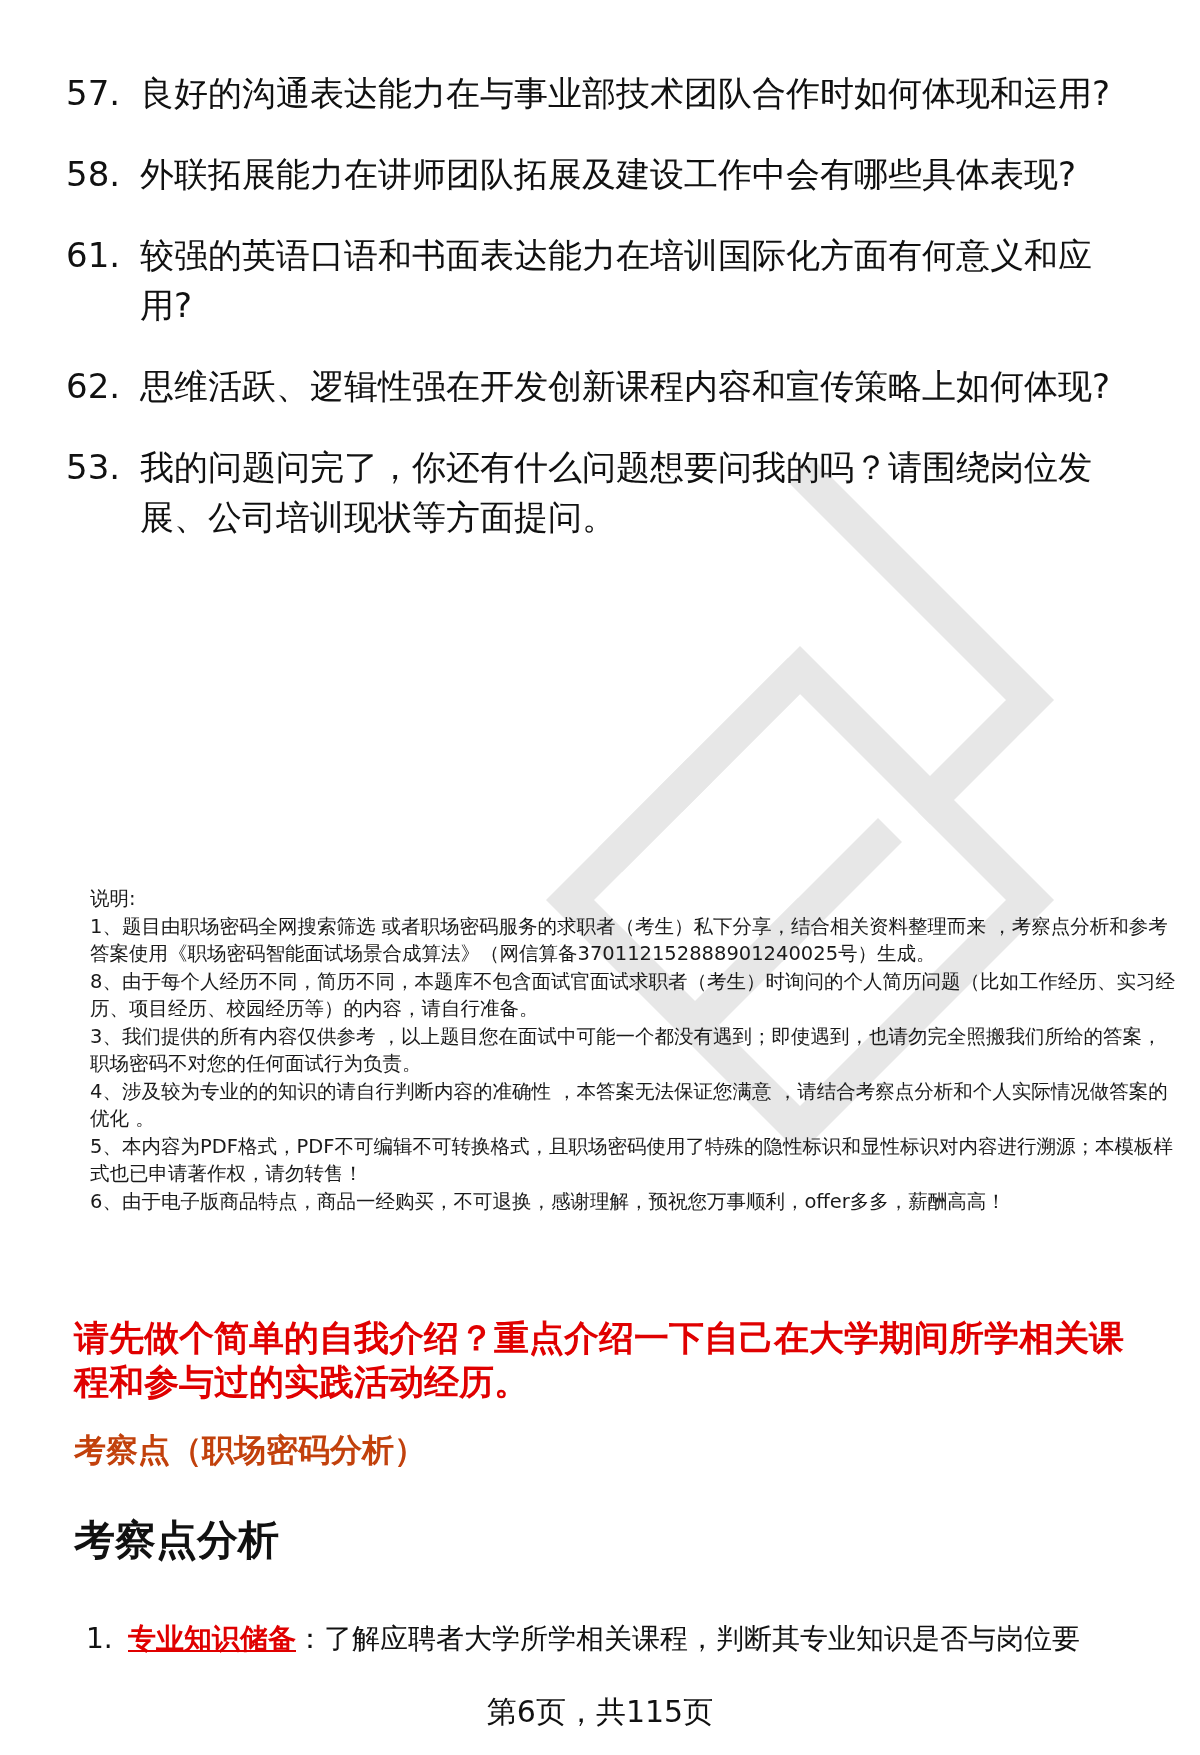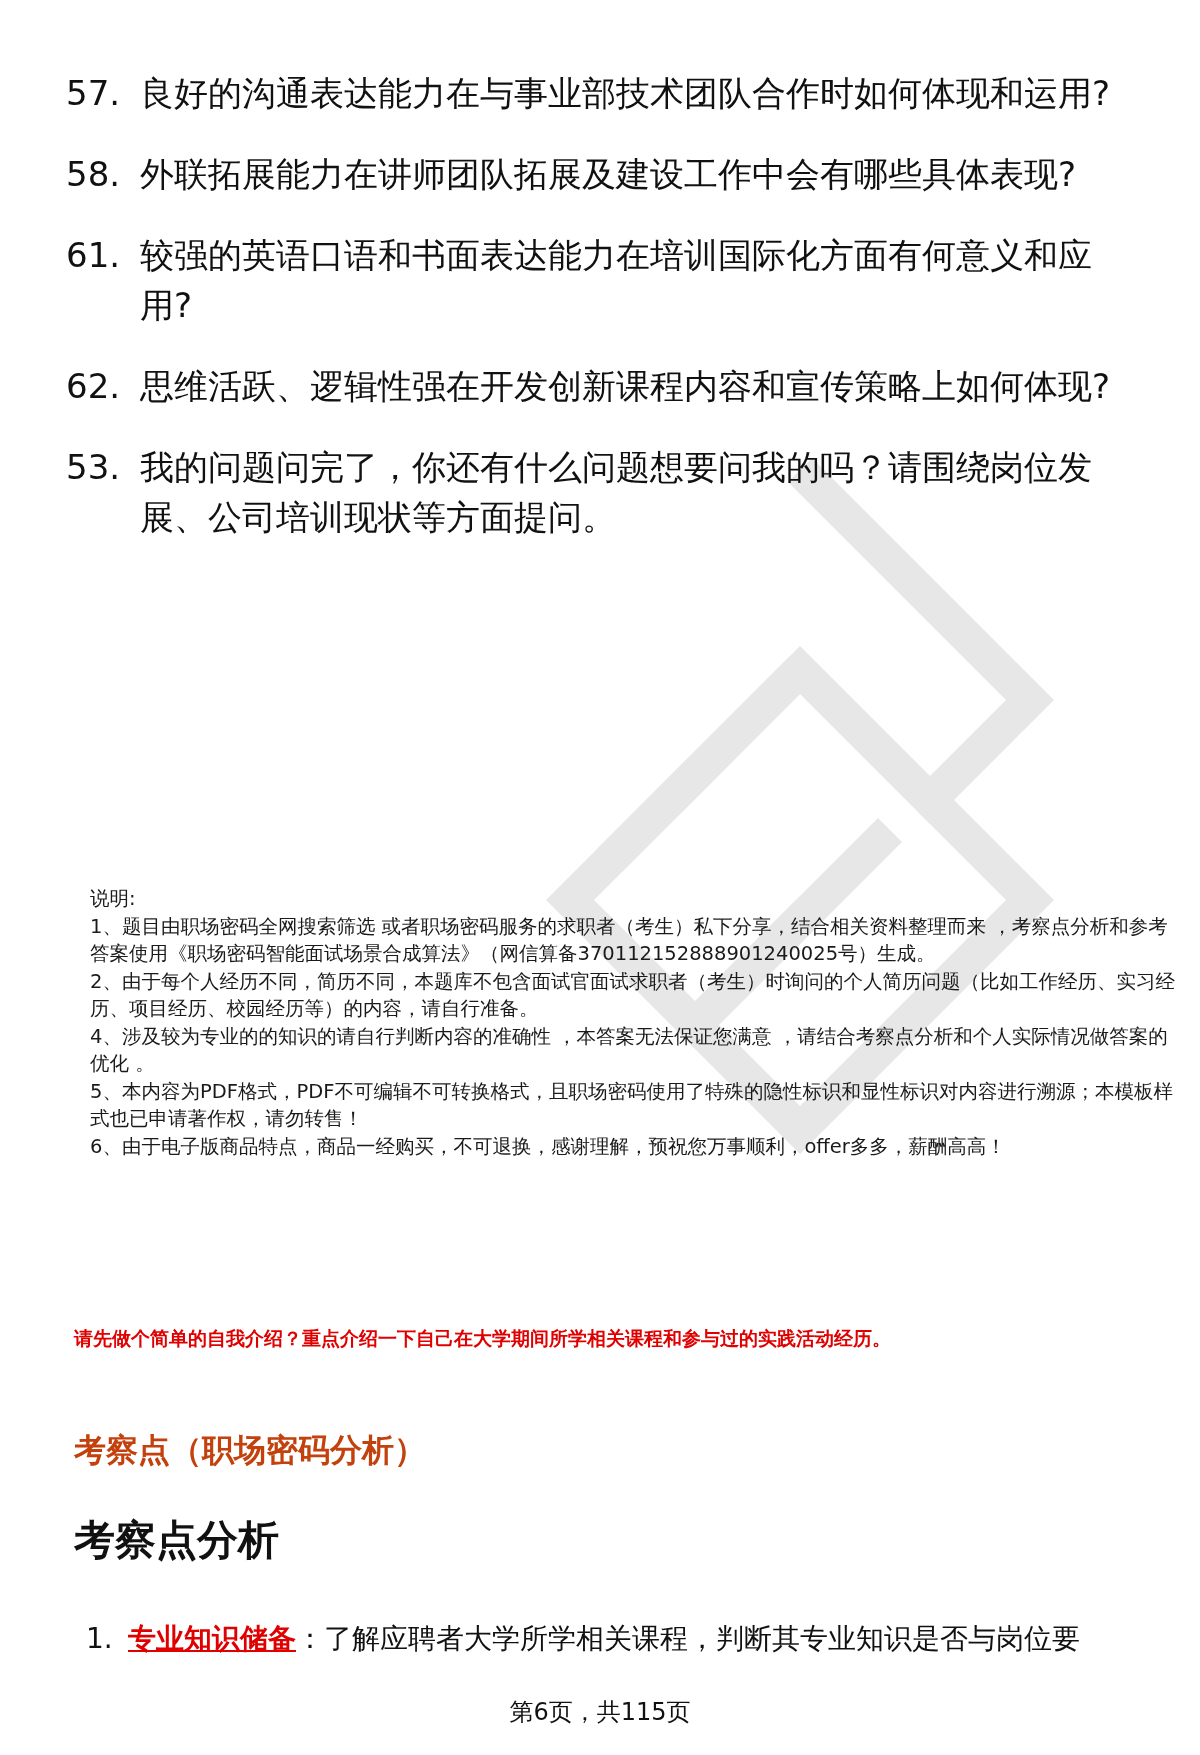--- a/index.html
+++ b/index.html
@@ -65,21 +65,21 @@
       line-height: 27.5px;
       color: #1a1a1a;
       margin-left: 16px;
     }
     .notes p { margin: 0; }
     .red-question {
       position: absolute;
       left: 74px;
       top: 1316px;
       width: 1080px;
-      font-size: 19px;
+      font-size: 35px;
       line-height: 44px;
       font-weight: bold;
       color: #e00000;
     }
     .red-sub {
       position: absolute;
       left: 74px;
       top: 1430px;
       font-size: 32px;
       line-height: 40px;
@@ -109,21 +109,21 @@
       color: #e00000;
       font-weight: bold;
       text-decoration: underline;
     }
     .footer {
       position: absolute;
       left: 0;
       width: 1200px;
       top: 1690px;
       text-align: center;
-      font-size: 24px;
+      font-size: 30px;
       line-height: 44px;
       color: #111111;
     }
   </style>
 </head>
 <body>
 
 <svg class="watermark" viewBox="0 0 620 760" xmlns="http://www.w3.org/2000/svg">
   <g fill="none" stroke="#000" stroke-width="34" stroke-linejoin="miter">
     <path d="M330 40 L560 270 L460 370 L330 240 L200 370"></path>
@@ -155,21 +155,22 @@
     </li>
     <li class="q-item">
       <span class="q-num">53.</span>
       <span class="q-text">我的问题问完了，你还有什么问题想要问我的吗？请围绕岗位发展、公司培训现状等方面提问。</span>
     </li>
   </ol>
 
   <div class="notes">
     <p>说明:</p>
     <p>1、题目由职场密码全网搜索筛选 或者职场密码服务的求职者（考生）私下分享，结合相关资料整理而来 ，考察点分析和参考答案使用《职场密码智能面试场景合成算法》（网信算备370112152888901240025号）生成。</p>
-    <p>2、由于每个人经历不同，简历不同，本题库不包含面试官面试求职者（考生）时询问的个人简历问题（比如工作经历、实习经历、项目经历、校园经历等）的内容，请自行准备。</p>
+    <p>8、由于每个人经历不同，简历不同，本题库不包含面试官面试求职者（考生）时询问的个人简历问题（比如工作经历、实习经历、项目经历、校园经历等）的内容，请自行准备。</p>
+    <p>3、我们提供的所有内容仅供参考 ，以上题目您在面试中可能一个都没有遇到；即使遇到，也请勿完全照搬我们所给的答案，职场密码不对您的任何面试行为负责。</p>
     <p>4、涉及较为专业的的知识的请自行判断内容的准确性 ，本答案无法保证您满意 ，请结合考察点分析和个人实际情况做答案的优化 。</p>
     <p>5、本内容为PDF格式，PDF不可编辑不可转换格式，且职场密码使用了特殊的隐性标识和显性标识对内容进行溯源；本模板样式也已申请著作权，请勿转售！</p>
     <p>6、由于电子版商品特点，商品一经购买，不可退换，感谢理解，预祝您万事顺利，offer多多，薪酬高高！</p>
   </div>
 
   <div class="red-question">请先做个简单的自我介绍？重点介绍一下自己在大学期间所学相关课程和参与过的实践活动经历。</div>
 
   <div class="red-sub">考察点（职场密码分析）</div>
 
   <div class="section-title">考察点分析</div>

